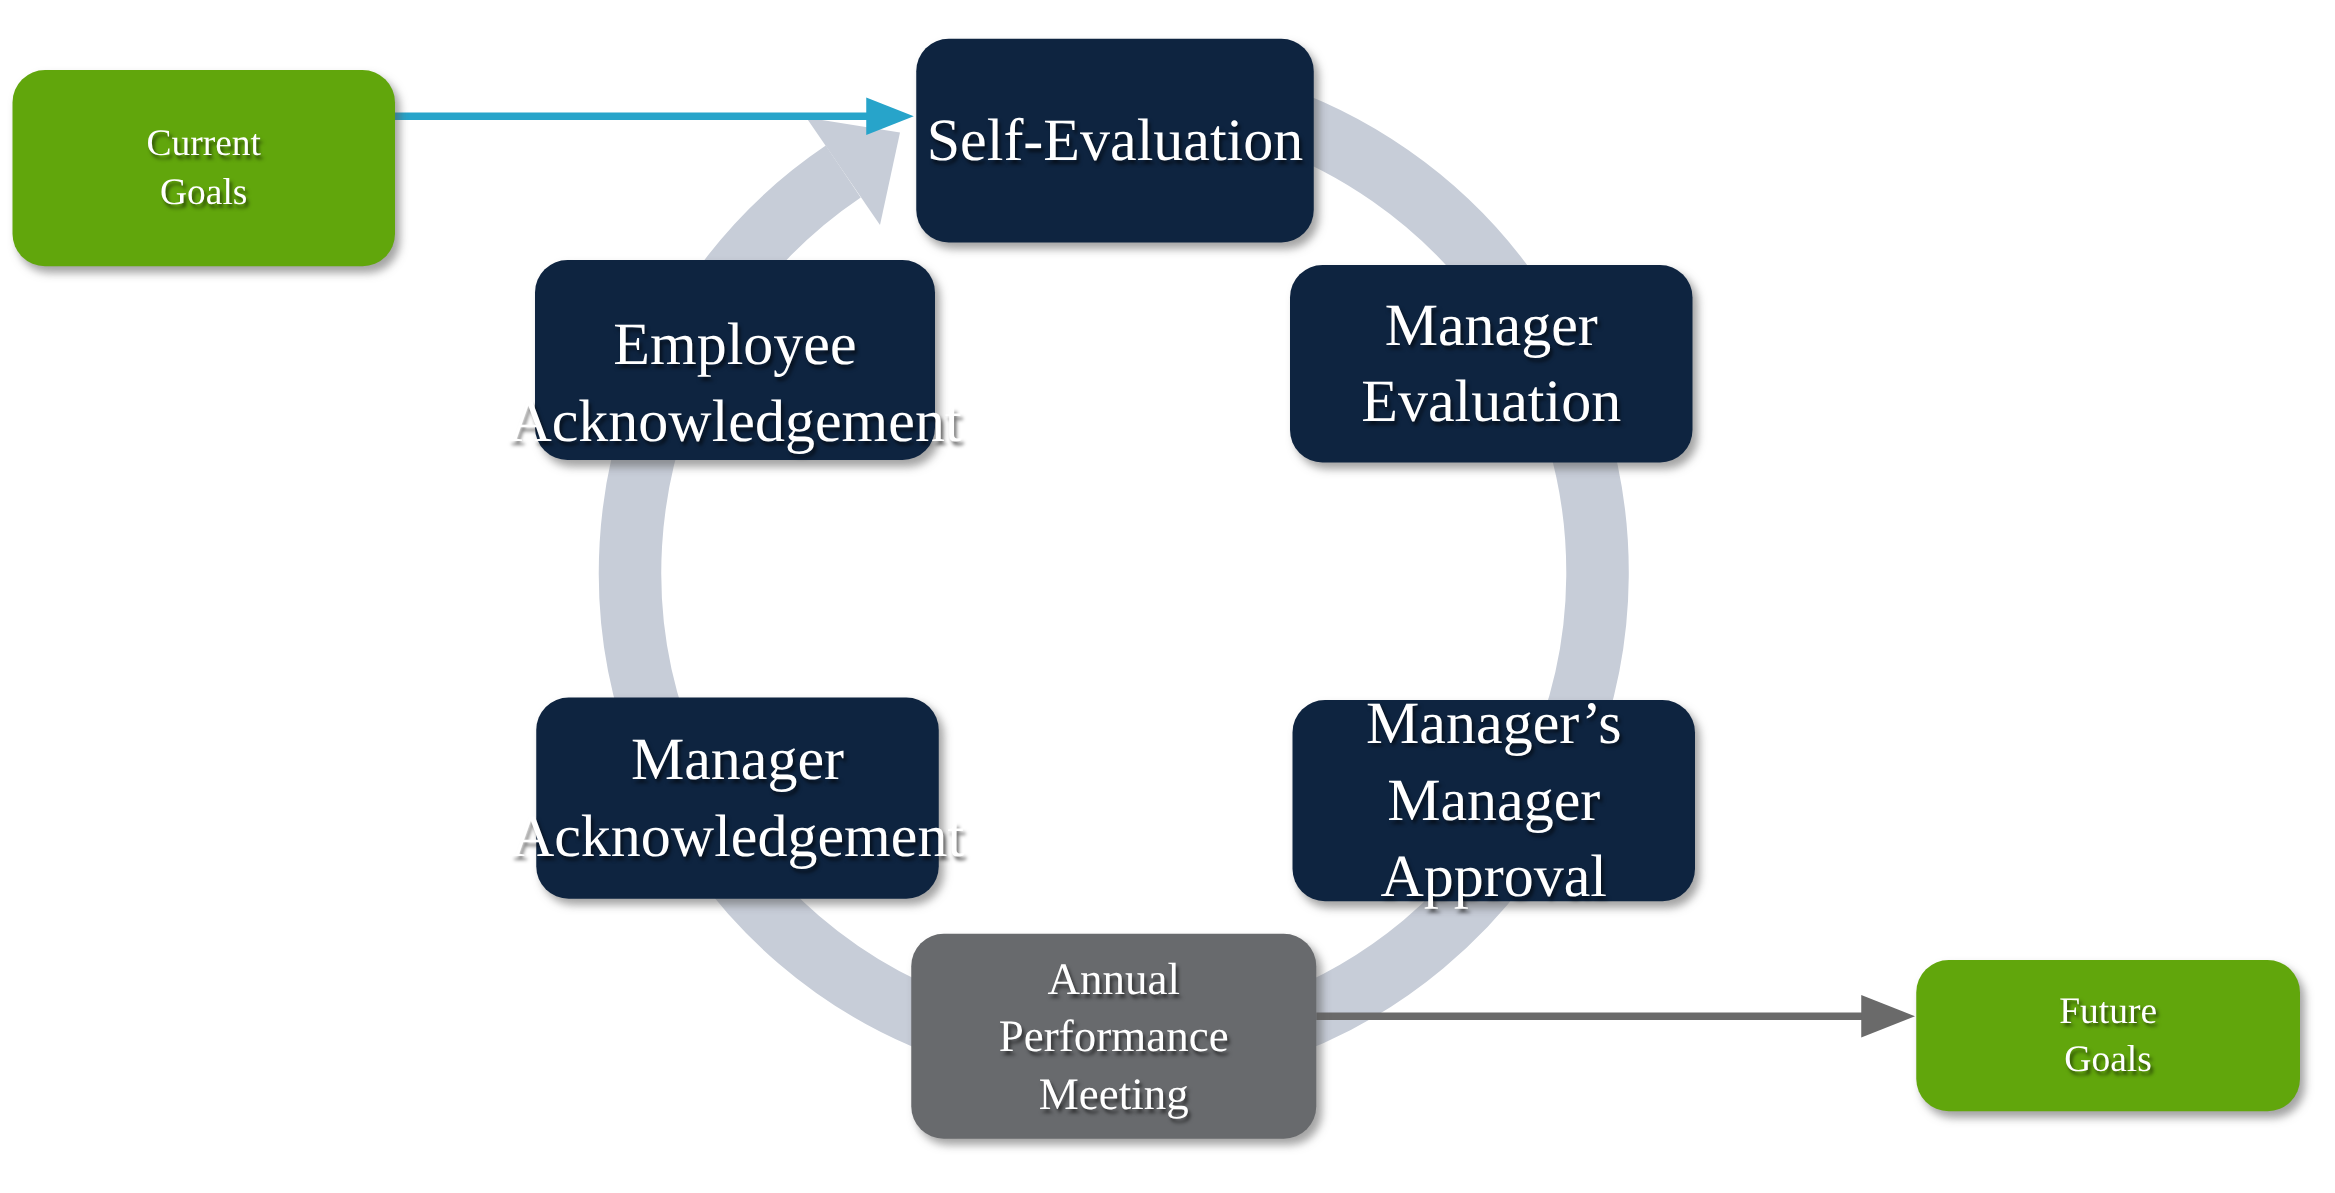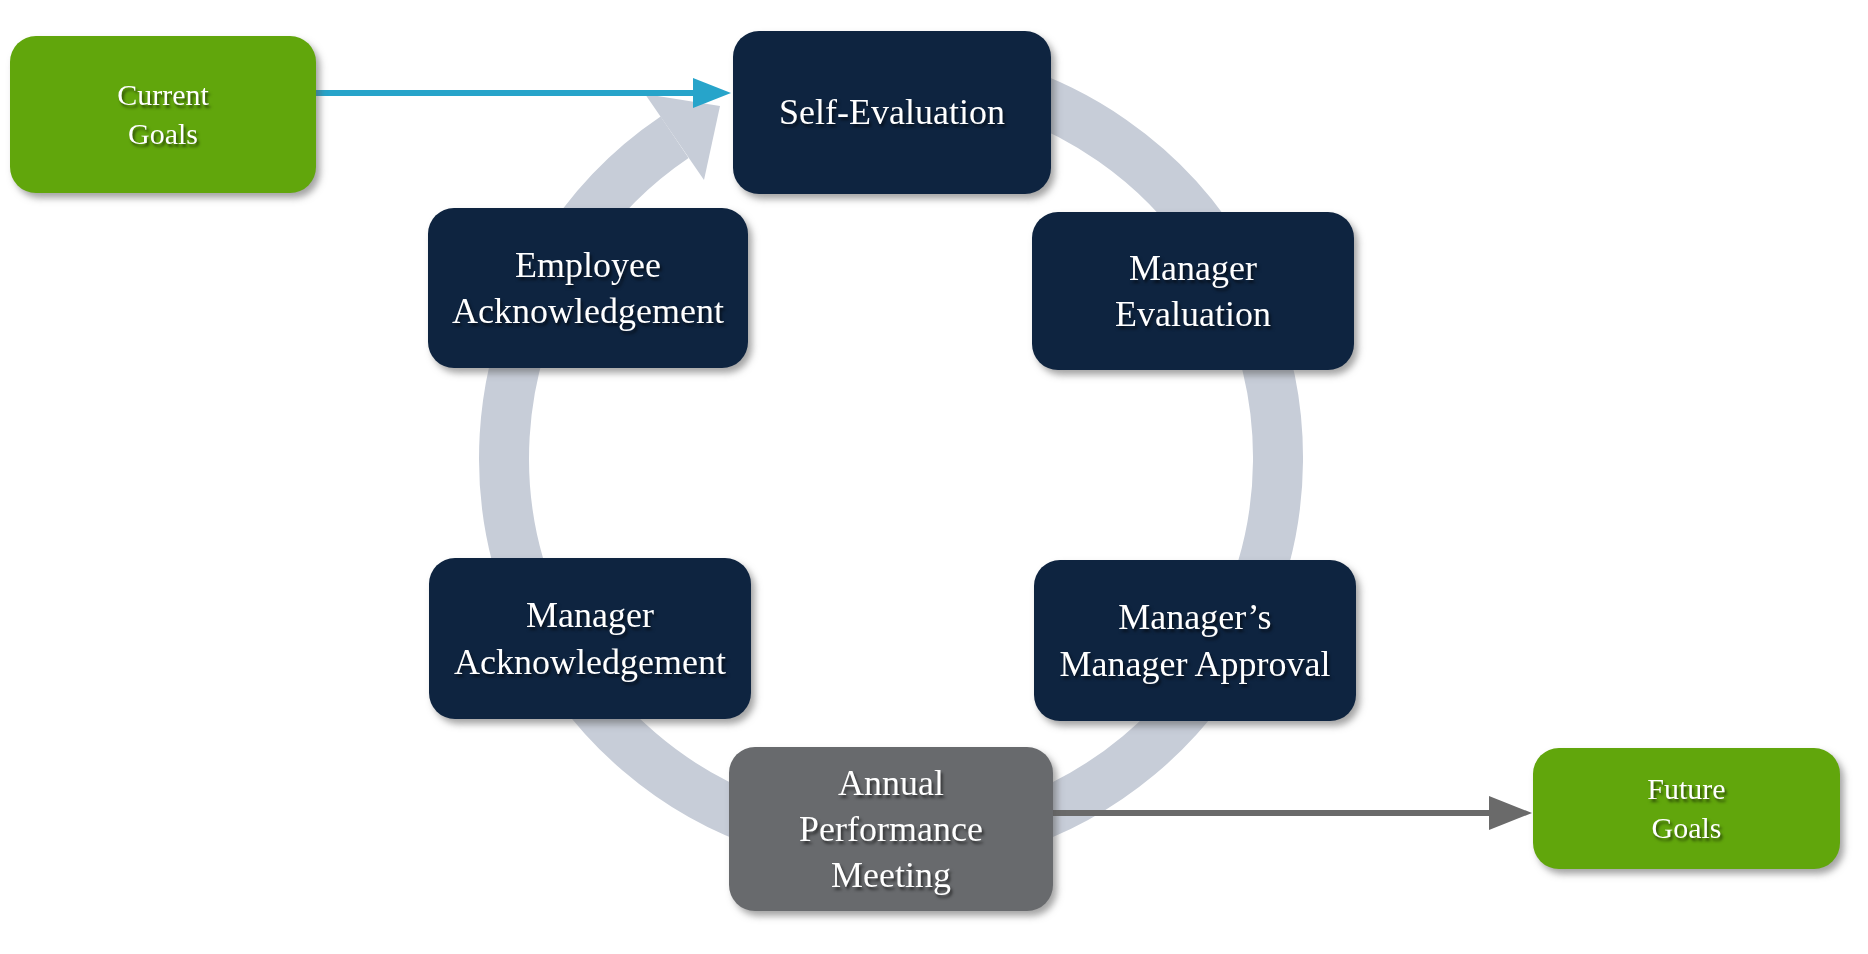--- a/index.html
+++ b/index.html
@@ -10,28 +10,28 @@
   .node{
     position:absolute;
     border-radius:26px;
     display:flex;align-items:center;justify-content:center;
     text-align:center;color:#fff;
     white-space:pre-line;
     line-height:1.28;
     box-shadow:4px 5px 7px rgba(90,90,90,.55);
     text-shadow:2px 3px 3px rgba(0,0,0,.55);
   }
-  .node.navy{background:var(--navy,#0E2440);font-size:36px;}
+  .node.navy{background:var(--navy,#0E2440);font-size:48px;}
   .node.gray{background:var(--gray,#686A6D);font-size:36px;}
-  .node.green{background:var(--green,#61A60C);font-size:30px;}
+  .node.green{background:var(--green,#61A60C);font-size:30px;margin-top:20px;}
   
   #n-current   {left:10px;  top:36px;  width:306px; height:157px;}
   #n-self      {left:733px; top:31px;  width:318px; height:163px;}
   #n-mgr-eval  {left:1032px;top:212px; width:322px; height:158px;}
-  #n-emp-ack   {left:428px; top:208px; width:320px; height:160px;}
+  #n-emp-ack   {left:428px; top:208px; width:320px; height:160px;align-items:flex-end;}
   #n-mgr-ack   {left:429px; top:558px; width:322px; height:161px;}
   #n-mma      {left:1034px;top:560px; width:322px; height:161px;justify-content:center;}
   #n-annual    {left:729px; top:729px; width:324px; height:164px;margin-top:18px;}
   #n-future    {left:1533px;top:748px; width:307px; height:121px;}
 </style>
 </head>
 <body>
 
 <div class="stage">
 

